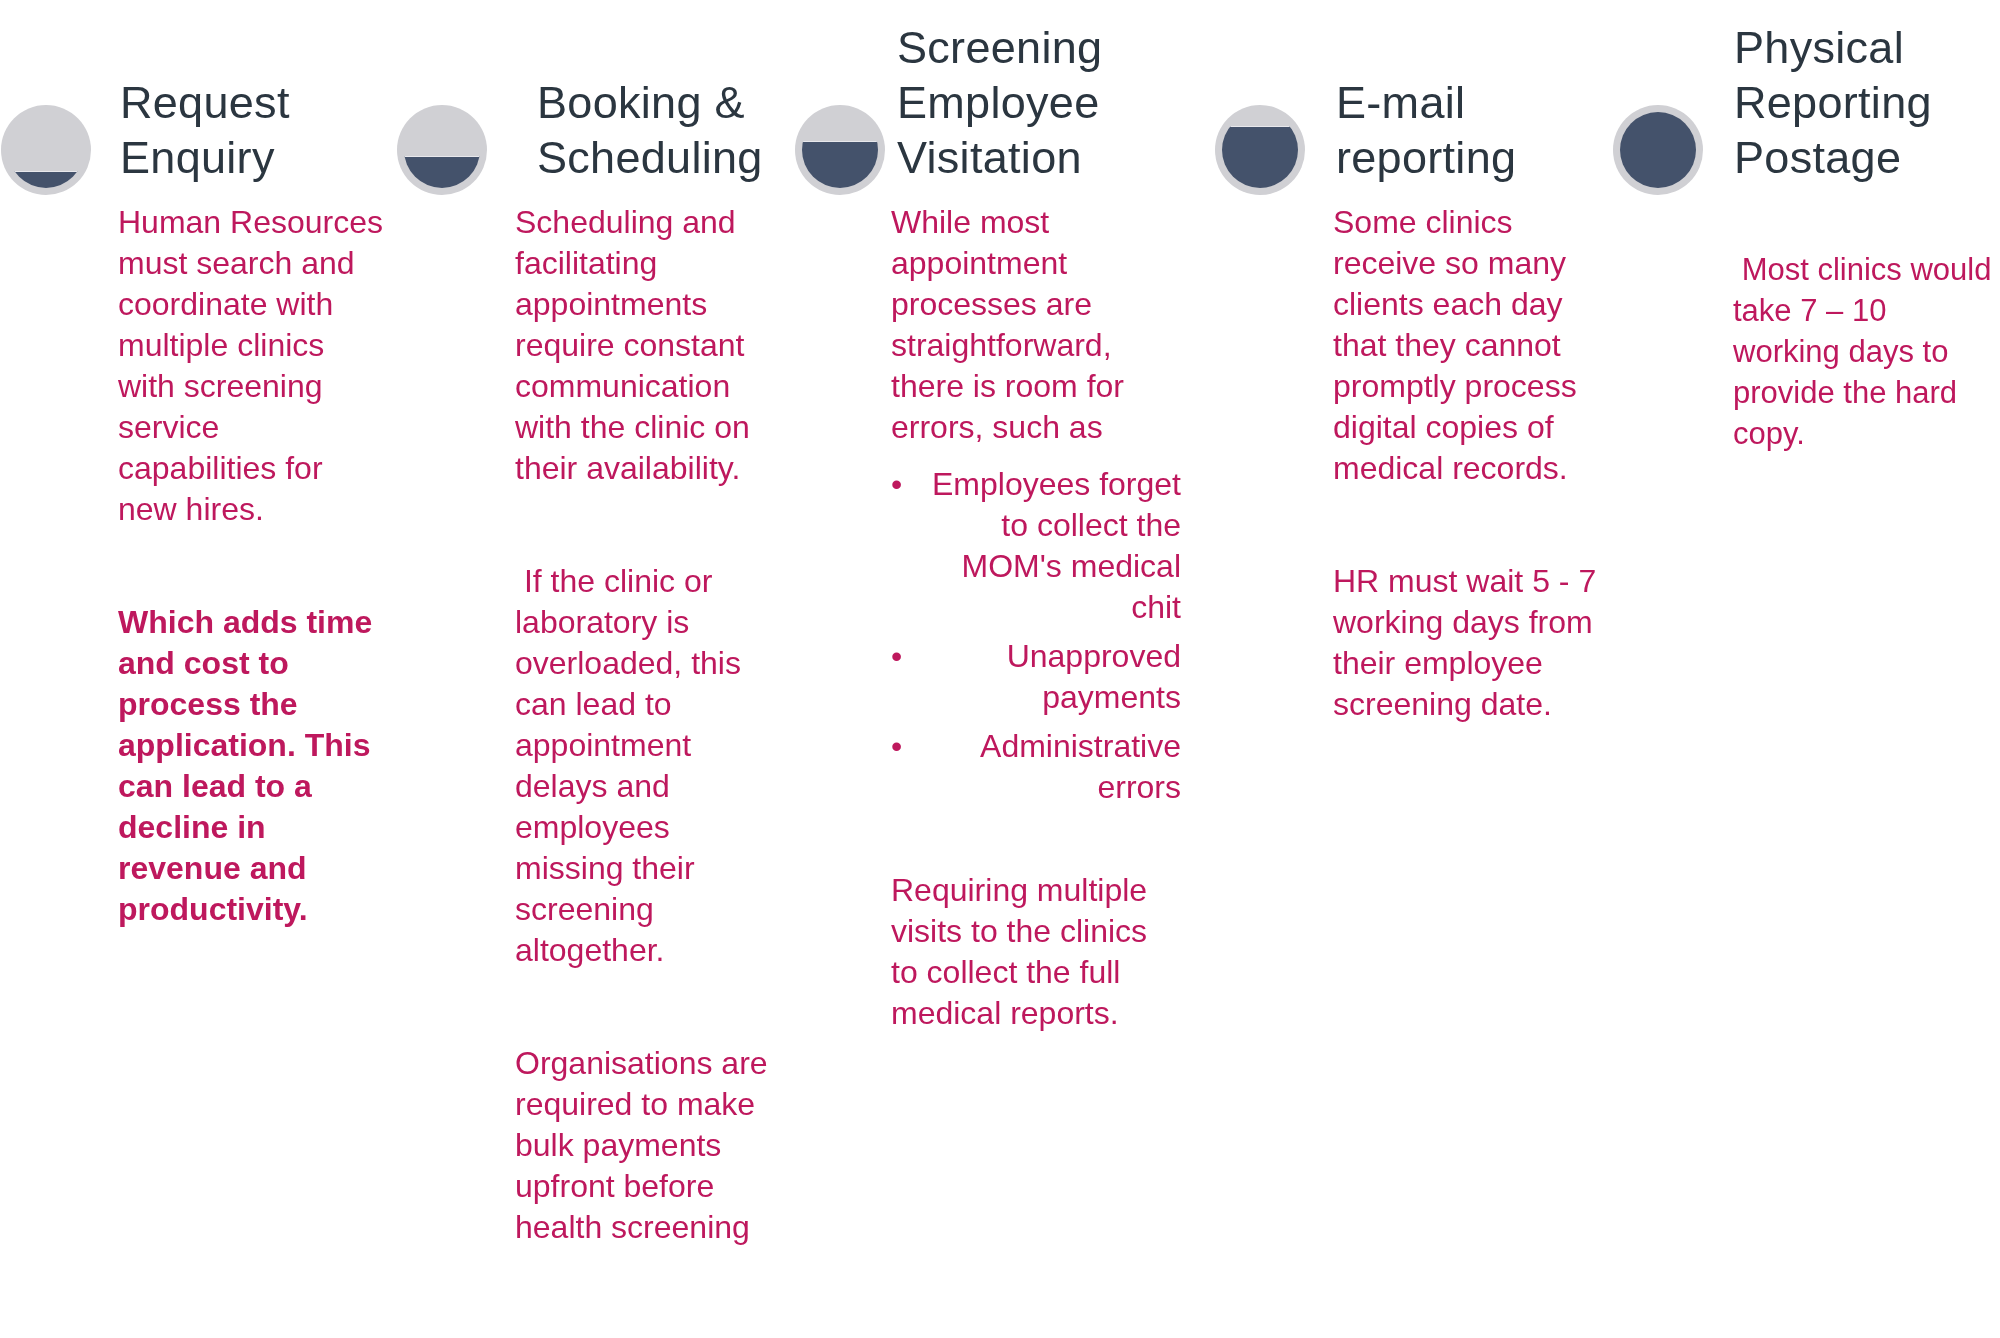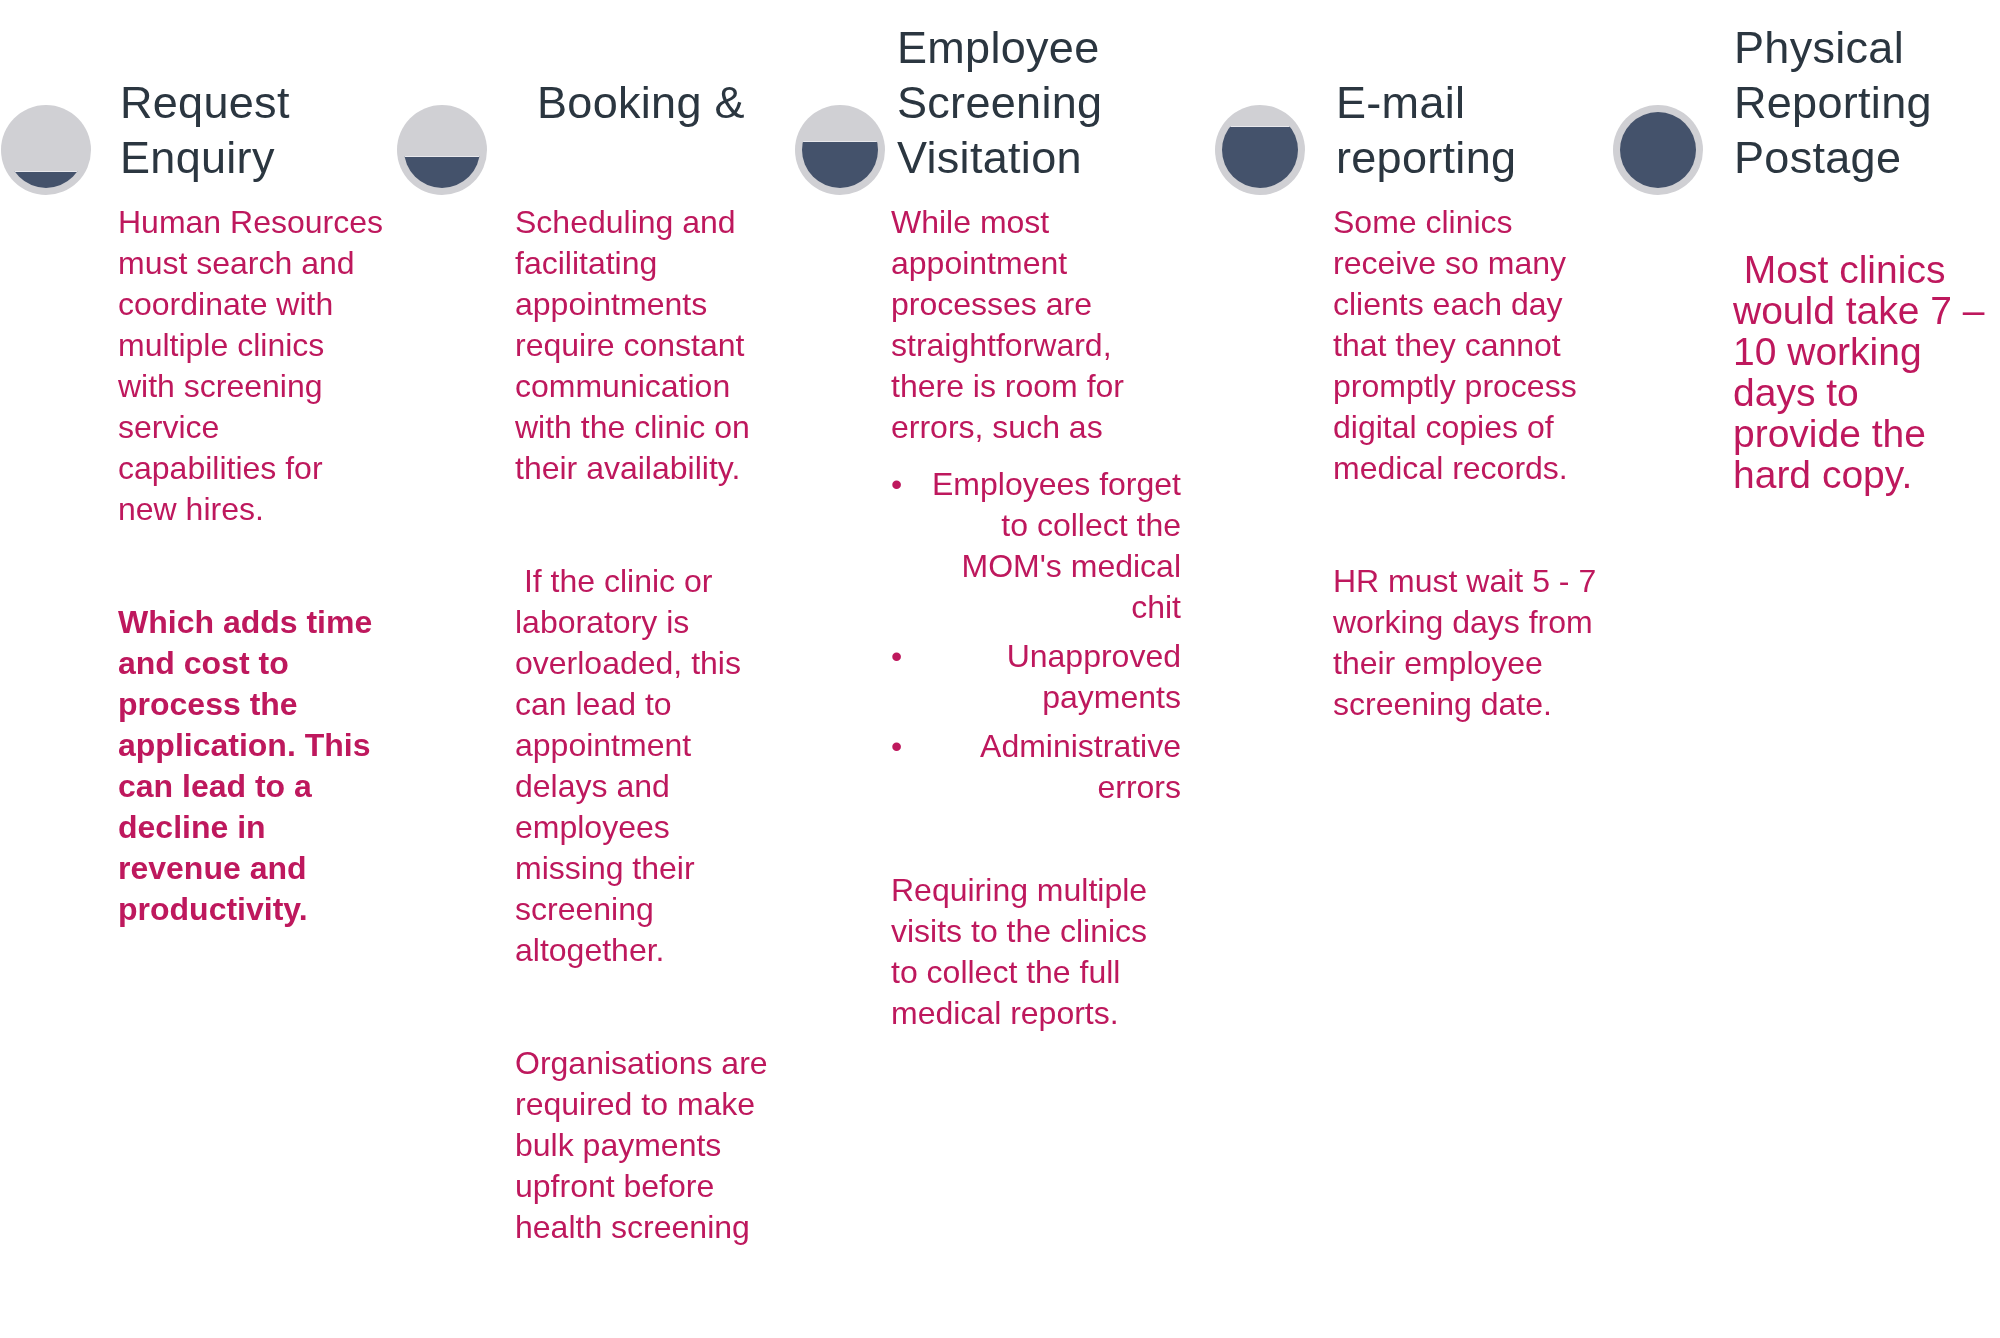--- a/index.html
+++ b/index.html
@@ -41,37 +41,38 @@
 </div>
 
 <div class="step">
   <div class="ring" style="left:397px;">
     <div class="inner">
         <div class="fill" style="height:31px;"></div>
       </div>
   </div>
   <div class="title" style="left:517px; top:75px;margin-left:20px;">
     <div>Booking &amp;</div>
+    <div>Scheduling</div>
   </div>
   <div class="body" style="left:515px; top:202px; width:262px;">
     <p>Scheduling and facilitating appointments require constant communication with the clinic on their availability.</p>
     <p style="margin-top:72px; white-space:pre-wrap;"> If the clinic or laboratory is overloaded, this can lead to appointment delays and employees missing their screening altogether.</p>
     <p style="margin-top:72px;">Organisations are required to make bulk payments upfront before health screening</p>
   </div>
 </div>
 
 <div class="step">
   <div class="ring" style="left:795px;">
     <div class="inner">
         <div class="fill" style="height:46px;"></div>
       </div>
   </div>
   <div class="title" style="left:897px; top:20px;">
+    <div>Screening</div>
     <div>Employee</div>
-    <div>Screening</div>
     <div>Visitation</div>
   </div>
   <div class="body" style="left:891px; top:202px; width:290px;">
     <p>While most appointment processes are straightforward, there is room for errors, such as</p>
     <ul style="margin-top:16px;text-align:right;">
       <li style="margin-bottom:8px;">Employees forget to collect the MOM's medical chit</li>
       <li style="margin-bottom:8px;">Unapproved payments</li>
       <li>Administrative errors</li>
     </ul>
     <p style="margin-top:62px;">Requiring multiple visits to the clinics to collect the full medical reports.</p>
@@ -99,15 +100,15 @@
     <div class="inner">
         <div class="fill" style="height:76px; border-top:none;"></div>
       </div>
   </div>
   <div class="title" style="left:1734px; top:20px;">
     <div>Physical</div>
     <div>Reporting</div>
     <div>Postage</div>
   </div>
   <div class="body small" style="left:1733px; top:201px; width:262px;">
-    <p style="margin-top:48px; font-size:39px; line-height:41px; white-space:pre-wrap;"> Most clinics would take 7 – 10 working days to provide the hard copy.</p>
+    <p style="margin-top:48px; font-size:31px; line-height:41px; white-space:pre-wrap;"> Most clinics would take 7 – 10 working days to provide the hard copy.</p>
   </div>
 </div>
 
 </body></html>

